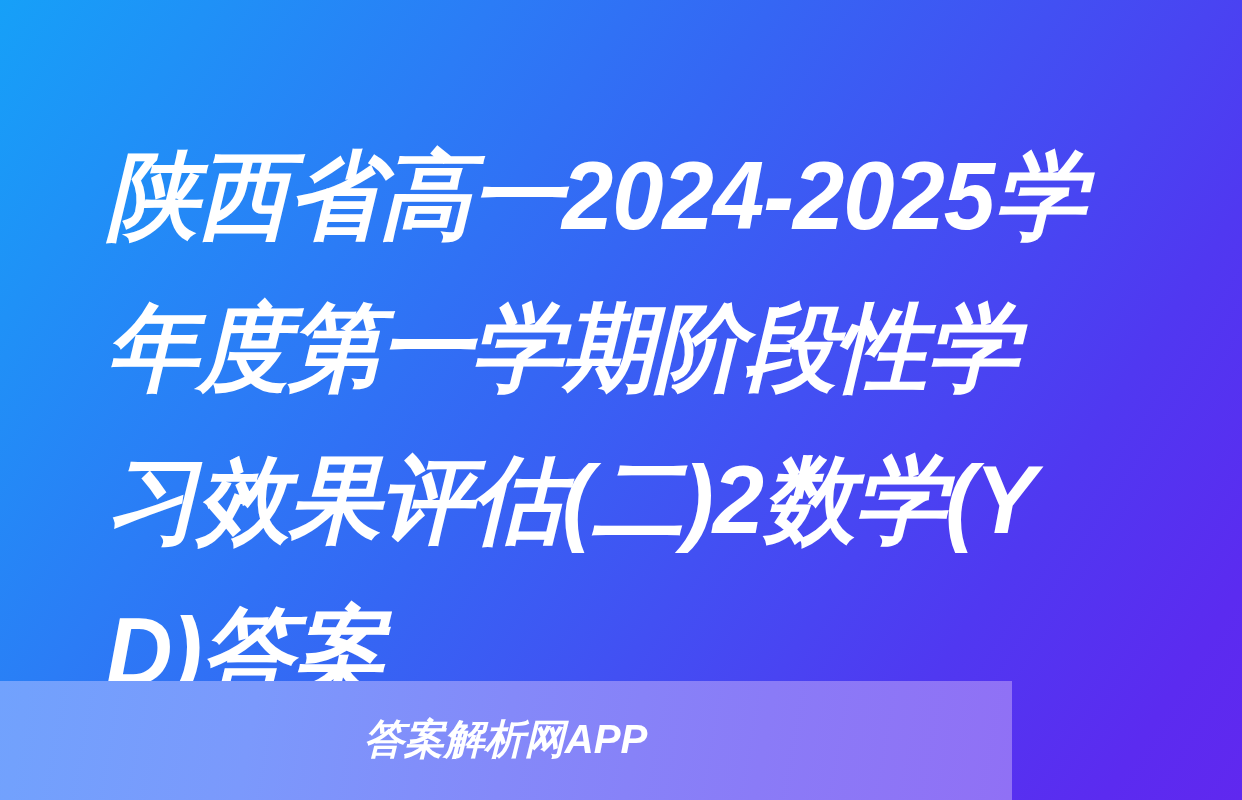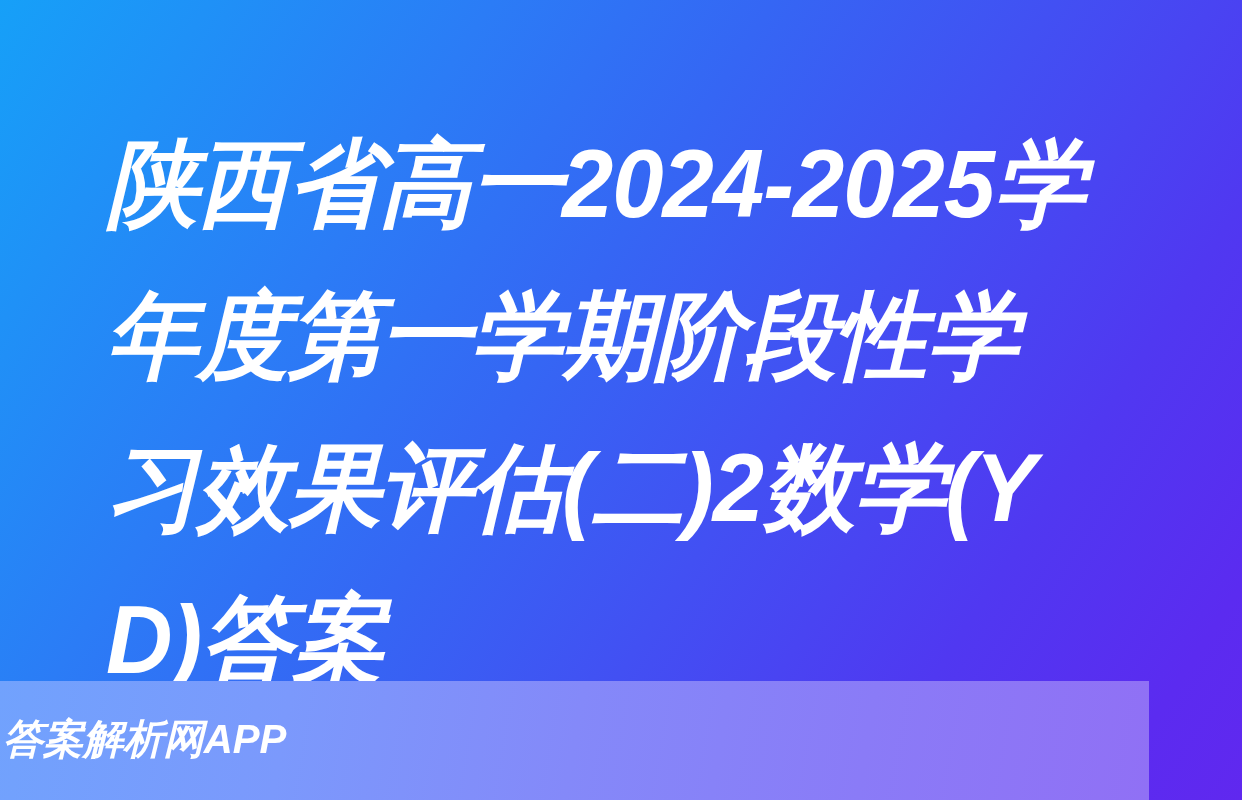--- a/index.html
+++ b/index.html
@@ -27,21 +27,21 @@
         #5038f1 78%,
         #5b2bf0 92%,
         #6028ef 100%);
     overflow: hidden;
   }
 
   
   #hero {
     position: absolute;
     left: 0;
-    top: 0;
+    top: 12px;
     width: 1242px;
     height: 681px;
     box-sizing: border-box;
     padding: 16px;
   }
 
   #title {
     position: absolute;
     left: 106px;
     top: 108px;
@@ -59,30 +59,31 @@
     word-break: break-all;
     transform: scaleX(0.96);
     transform-origin: left top;
   }
 
   
   #bottom-band {
     position: absolute;
     left: 0;
     top: 681px;
-    width: 1149px;
+    width: 1012px;
     height: 119px;
     background: linear-gradient(100deg,
         #71a2fd 0%,
         #7b99fc 25%,
         #8489f9 50%,
         #8a7bf7 75%,
         #9070f5 100%);
     display: flex;
     align-items: center;
+    justify-content: center;
   }
 
   #watermark {
     color: #ffffff;
     font-family: "Liberation Sans", "DejaVu Sans", sans-serif;
     font-weight: 700;
     font-style: italic;
     font-size: 41px;
     line-height: 1;
     letter-spacing: 0px;

